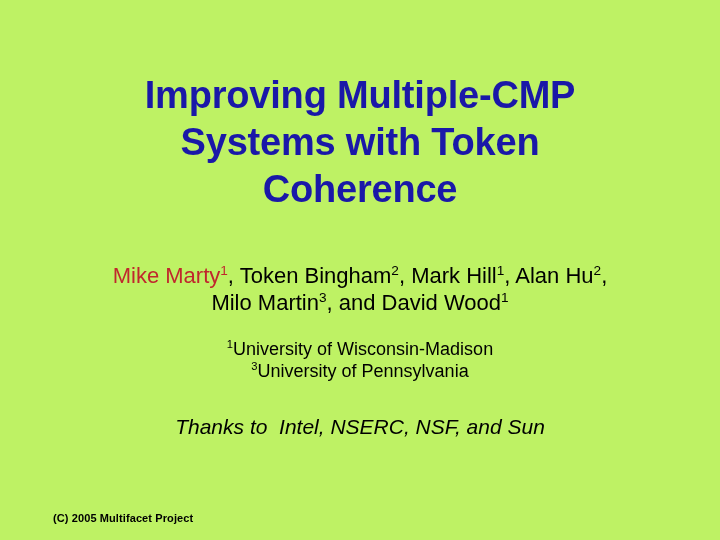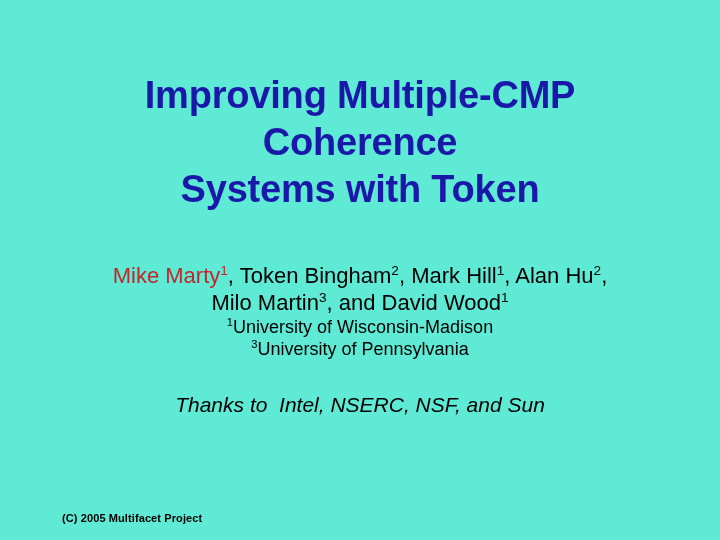--- a/index.html
+++ b/index.html
@@ -16,21 +16,21 @@
     position: relative;
     color: #000000;
     -webkit-font-smoothing: antialiased;
   }
 
   .slide {
     position: absolute;
     inset: 0;
     width: 720px;
     height: 540px;
-    background: #5eead4;
+    background: #bef264;
   }
 
   
   .title-block {
     position: absolute;
     left: 60px;
     top: 72px;
     width: 600px;
     text-align: center;
   }
@@ -61,58 +61,59 @@
     color: #c0272d;
     text-align: center;
   }
   sup {
     font-size: 0.62em;
     vertical-align: super;
     line-height: 0;
   }
 
   .affiliations {
+    margin-top: 22px;
     font-size: 18px;
     line-height: 22px;
     color: #000000;
   }
   .affiliation-line {
     white-space: nowrap;
   }
 
   .thanks {
     margin-top: 34px;
     font-size: 21px;
     line-height: 22px;
     color: #000000;
     white-space: pre;
     font-style: italic;
   }
 
   
   .footer {
     position: absolute;
-    left: 62px;
+    left: 53px;
     top: 512px;
     font-size: 11px;
     font-weight: bold;
     line-height: 13px;
     color: #000000;
     letter-spacing: 0.1px;
   }
 </style>
 </head>
 <body>
 
 <div class="slide">
 
   <div class="title-block">
     <div class="title-line">Improving Multiple-CMP</div>
+    <div class="title-line">Systems with Token</div>
     <div class="title-line">Coherence</div>
-    <div class="title-line">Systems with Token</div>
   </div>
 
   <div class="body-block">
 
     <div class="authors">
       <div><span class="author-highlight"><span>Mike Marty</span><sup>1</sup></span><span><span>, Token Bingham</span><sup>2</sup></span><span><span>, Mark Hill</span><sup>1</sup></span><span><span>, Alan Hu</span><sup>2</sup></span><span>,</span></div>
 
       <div><span><span>Milo Martin</span><sup>3</sup></span><span><span>, and David Wood</span><sup>1</sup></span></div>
     </div>
 

